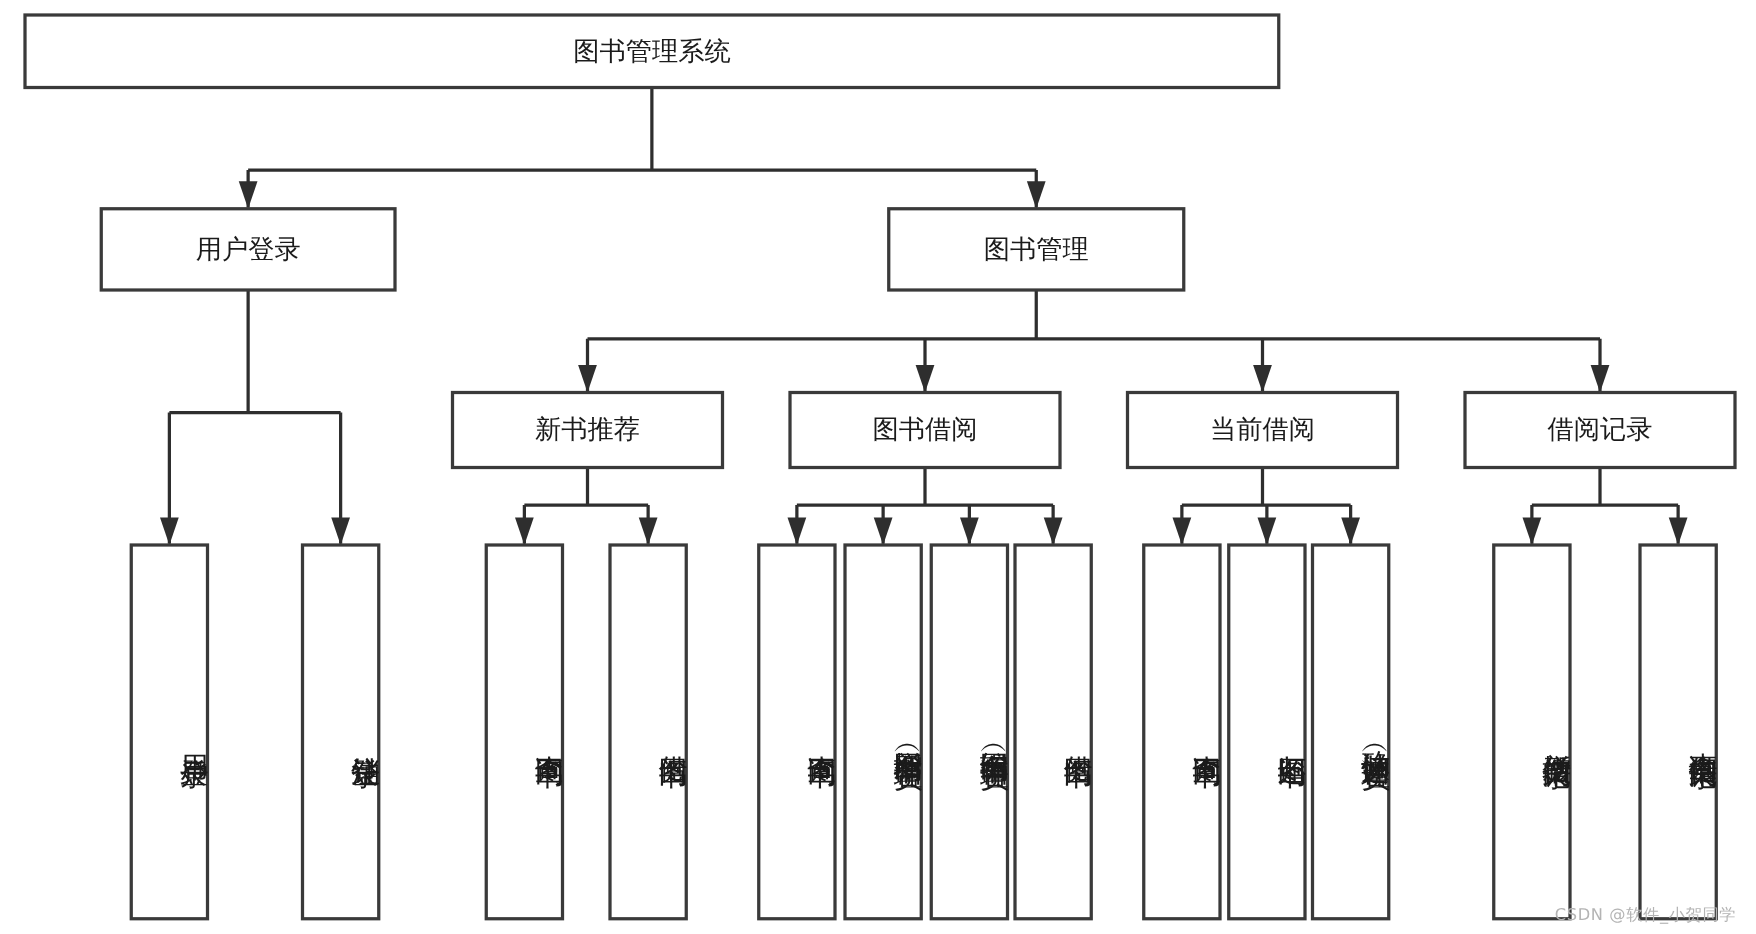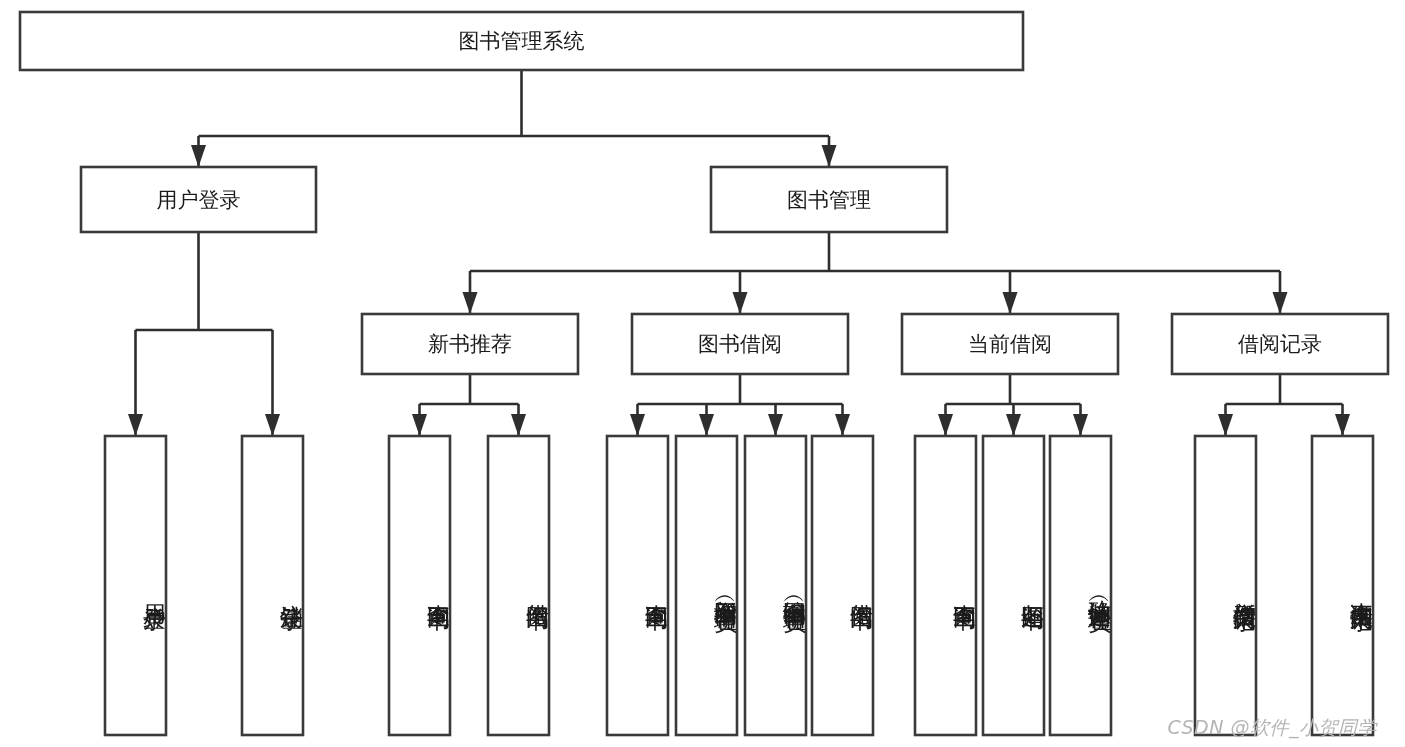--- a/index.html
+++ b/index.html
@@ -60,28 +60,27 @@
     letter-spacing: 1.5px;
     white-space: nowrap;
     text-align: center;
     pointer-events: none;
     display: flex;
     align-items: flex-start;
     justify-content: center;
   }
   .watermark {
     position: absolute;
-    right: 28px;
+    right: 16px;
     bottom: 6px;
     font-family: "DejaVu Sans", "Liberation Sans", sans-serif;
-    font-size: 19px;
+    font-size: 13px;
     color: #b4b4b4;
     letter-spacing: 0.5px;
     white-space: nowrap;
-    font-style: italic;
   }
 </style>
 </head>
 <body>
 
 <div id="diagram-root">
 
   <svg id="tree-svg" viewBox="0 0 1405 747">
     <g id="connectors-layer">
         <line x1="521.5" y1="70" x2="521.5" y2="136" class="connector"></line>

